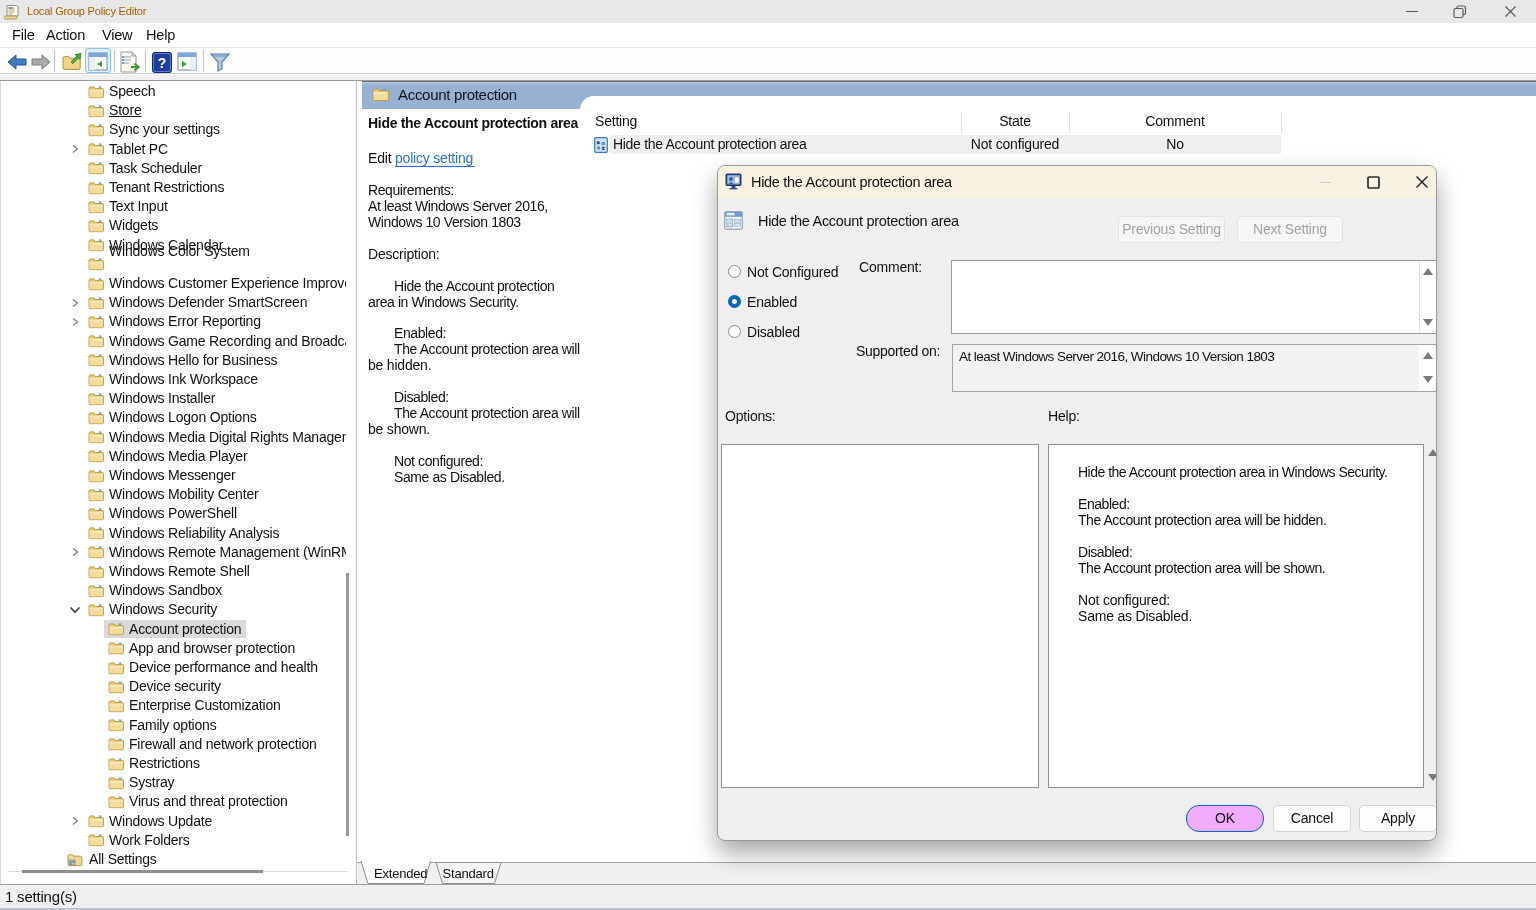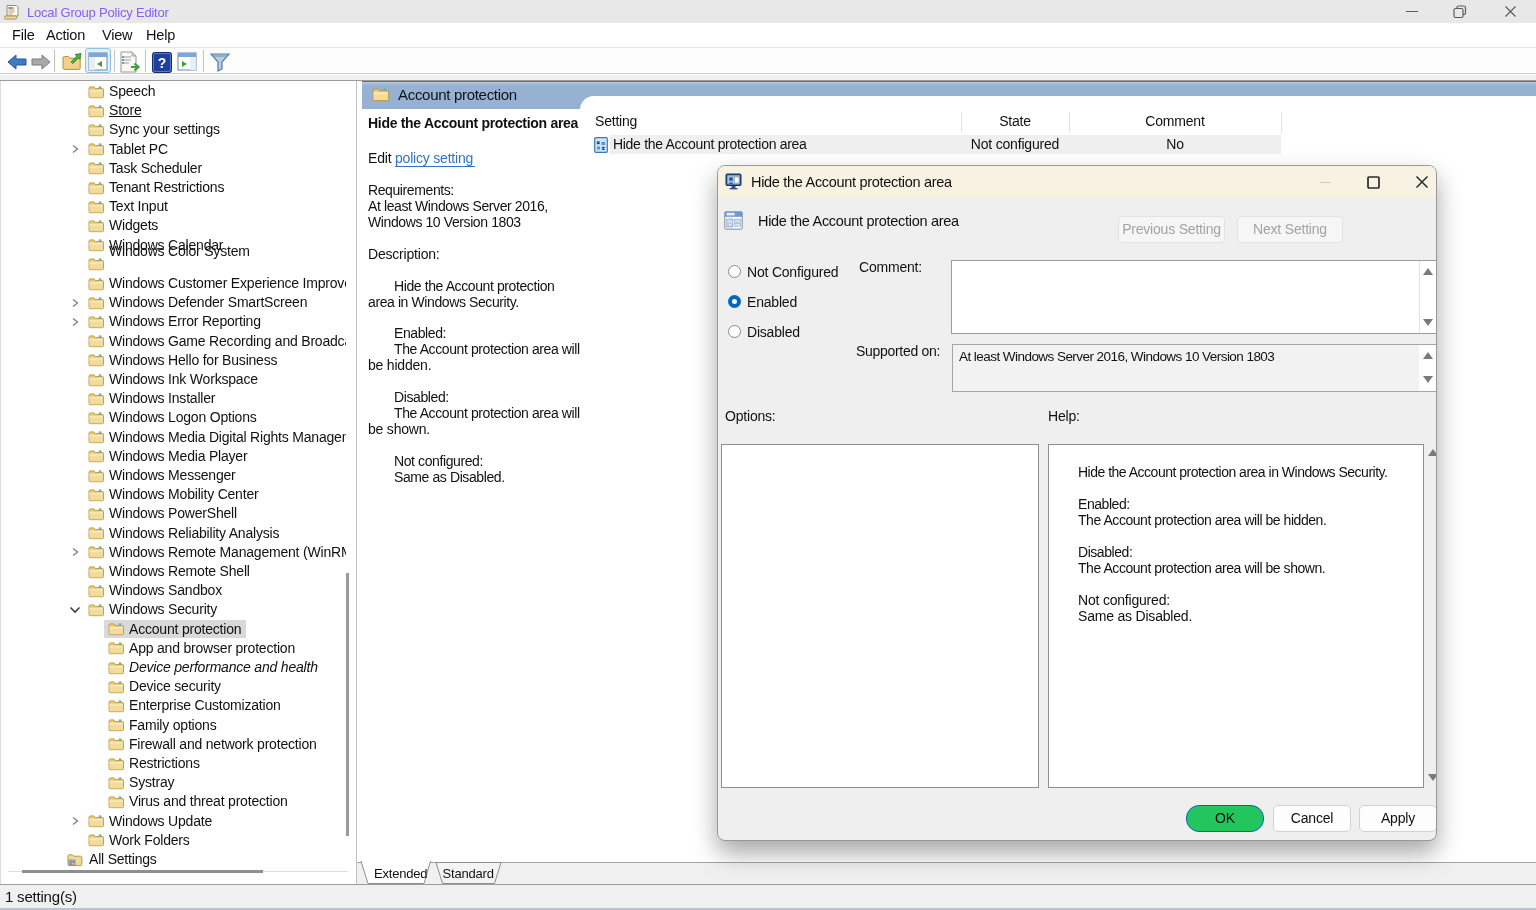--- a/index.html
+++ b/index.html
@@ -2,42 +2,42 @@
 <html><head><meta charset="utf-8"><style>
 * {margin:0;padding:0;box-sizing:border-box}
 html,body {width:1536px;height:910px;overflow:hidden}
 body {font-family:"Liberation Sans",sans-serif;font-size:14px;letter-spacing:-0.2px;color:#111;background:#fff;position:relative}
 .abs {position:absolute}
 .lbl {line-height:19.2px;white-space:nowrap}
 .ctr {text-align:center}
 .tri-u {width:0;height:0;border-left:5px solid transparent;border-right:5px solid transparent;border-bottom:7px solid #7a7a7a}
 .tri-d {width:0;height:0;border-left:5px solid transparent;border-right:5px solid transparent;border-top:7px solid #7a7a7a}
 .btn {background:#fdfdfd;border:1px solid #d2d2d2;border-radius:5px}
-.okbtn {background:#22c55e;border:1.5px solid #0067c0;border-radius:13px}
+.okbtn {background:#f0abfc;border:1.5px solid #0067c0;border-radius:13px}
 </style></head><body>
 <svg width="0" height="0" style="position:absolute">
     <defs>
 <g id="fold">
 <path d="M1 3.4 q0-1.5 1.4-1.5 h3.6 l1.2 1.6 h7.2 q1.1 0 1.1 1.1 v7 q0 1.1 -1.1 1.1 h-12.3 q-1.1 0 -1.1 -1.1 z" fill="#e9c972" stroke="#bd9840" stroke-width="0.9"></path>
 <path d="M1.5 4.8 h13.5 v6.6 q0 0.8 -0.8 0.8 h-11.9 q-0.8 0 -0.8 -0.8 z" fill="#f2dc9b"></path>
 <path d="M1.5 4.8 h13.5 v2 h-13.5 z" fill="#f6e7b6"></path>
 <rect x="10.8" y="1.4" width="2.6" height="1.8" fill="#6aa7dd"></rect>
 </g>
 </defs>
   </svg>
 
 <div class="abs" style="left:0;top:0;width:1536px;height:23px;background:#e9e8e8"></div>
 <svg class="abs" style="left:4px;top:4px" width="16" height="16" viewBox="0 0 16 16">
     <path d="M3 1.5 h9.5 l1.5 1.5 v9 h-11 z" fill="#fdfdf4" stroke="#8c8c8c" stroke-width="1"></path>
     <path d="M4.5 4 h6 M4.5 6 h6 M4.5 8 h6 M4.5 10 h4" stroke="#b7a25f" stroke-width="1"></path>
     <path d="M4.5 4 h4" stroke="#4a7ab8" stroke-width="1.2"></path>
     <path d="M1.5 12 h10 q1.5 0 1.5 1.5 t-1.5 1.5 h-10 q-1.5 0 -1.5 -1.5 t1.5 -1.5" fill="#f1dd9e" stroke="#9a8a57" stroke-width="0.9"></path>
   </svg>
 
-<div class="abs" style="left:27px;top:4.5px;font-size:13px;color:#8b5cf6">Local Group Policy Editor</div>
+<div class="abs" style="left:27px;top:4.5px;font-size:11px;color:#a16207">Local Group Policy Editor</div>
 <div class="abs" style="left:1406px;top:11px;width:12px;height:1.4px;background:#5c5c5c"></div>
 <svg class="abs" style="left:1453px;top:5px" width="14" height="14" viewBox="0 0 14 14">
     <rect x="1" y="3.5" width="9" height="9" rx="1.5" fill="none" stroke="#5c5c5c" stroke-width="1.2"></rect>
     <path d="M4 3.5 v-1 a1.5 1.5 0 0 1 1.5 -1.5 h5 a2 2 0 0 1 2 2 v5 a1.5 1.5 0 0 1 -1.5 1.5 h-1" fill="none" stroke="#5c5c5c" stroke-width="1.2"></path>
   </svg>
 <svg class="abs" style="left:1504px;top:5px" width="13" height="13" viewBox="0 0 13 13">
     <path d="M1.5 1.5 L11.5 11.5 M11.5 1.5 L1.5 11.5" stroke="#5c5c5c" stroke-width="1.2"></path>
   </svg>
 
 <div class="abs" style="left:0;top:23px;width:1536px;height:24px;background:#fff"></div>
@@ -231,21 +231,21 @@
         <use href="#fold"></use>
       </svg>
       <div class="abs lbl" style="left:129px;top:619.6px;">Account protection</div>
 <svg class="abs" style="left:108px;top:641.3px" width="16" height="14" viewBox="0 0 16 14">
         <use href="#fold"></use>
       </svg>
       <div class="abs lbl" style="left:129px;top:638.8px;">App and browser protection</div>
 <svg class="abs" style="left:108px;top:660.5px" width="16" height="14" viewBox="0 0 16 14">
         <use href="#fold"></use>
       </svg>
-      <div class="abs lbl" style="left:129px;top:658.0px;font-style:italic;">Device performance and health</div>
+      <div class="abs lbl" style="left:129px;top:658.0px;">Device performance and health</div>
 <svg class="abs" style="left:108px;top:679.6999999999999px" width="16" height="14" viewBox="0 0 16 14">
         <use href="#fold"></use>
       </svg>
       <div class="abs lbl" style="left:129px;top:677.1999999999999px;">Device security</div>
 <svg class="abs" style="left:108px;top:698.9px" width="16" height="14" viewBox="0 0 16 14">
         <use href="#fold"></use>
       </svg>
       <div class="abs lbl" style="left:129px;top:696.4px;">Enterprise Customization</div>
 <svg class="abs" style="left:108px;top:718.1px" width="16" height="14" viewBox="0 0 16 14">
         <use href="#fold"></use>

